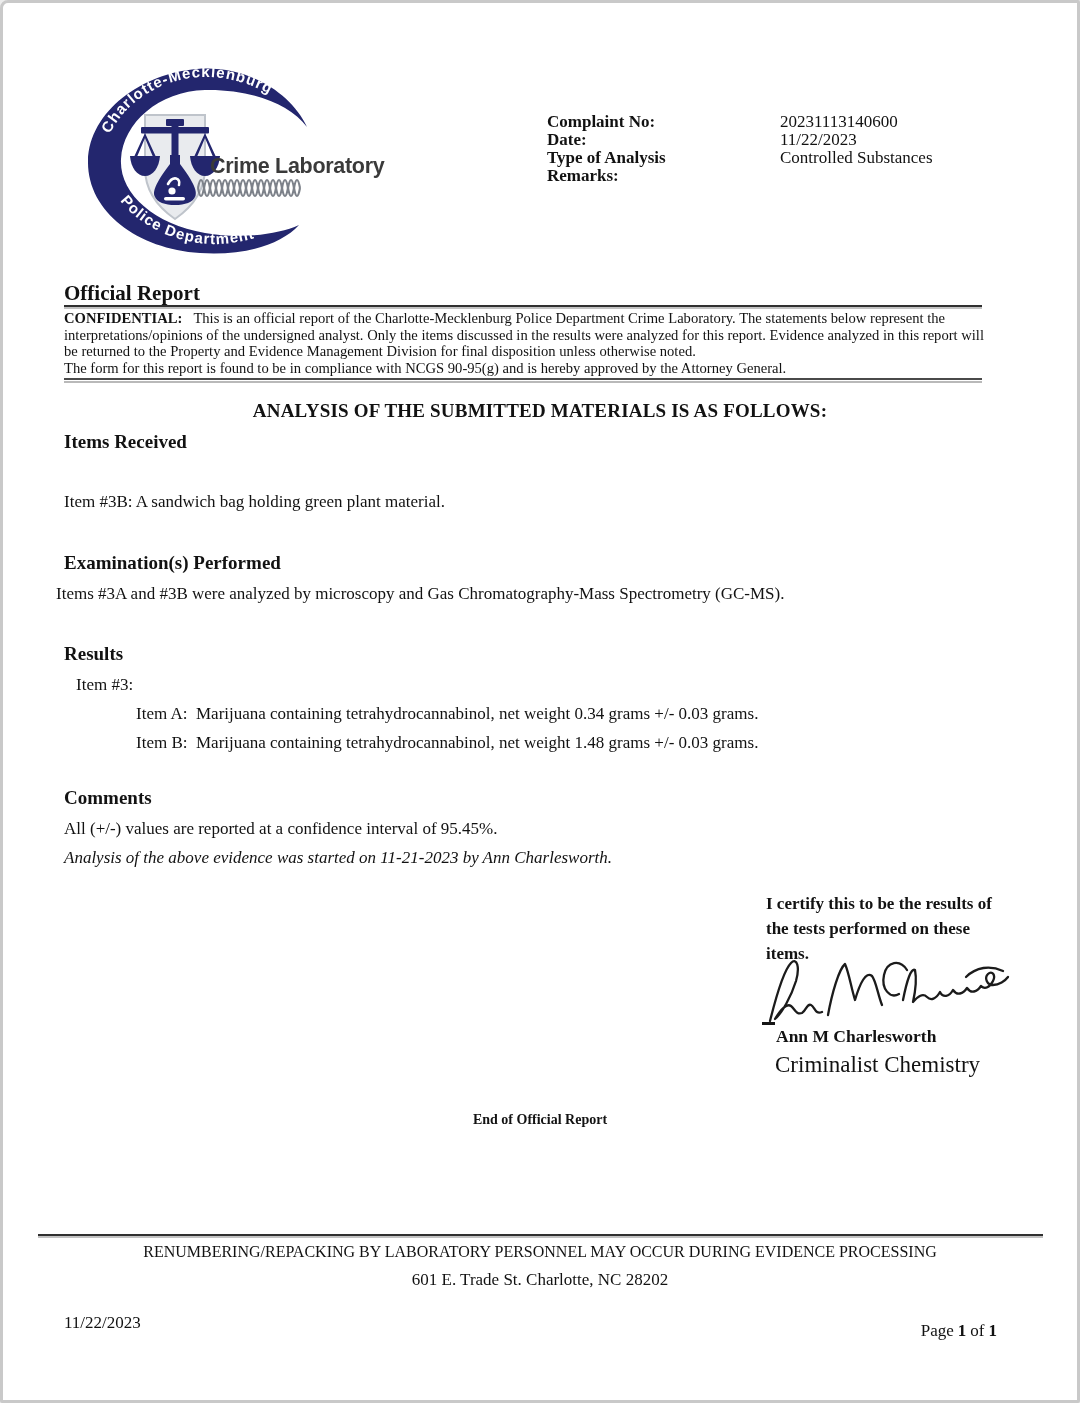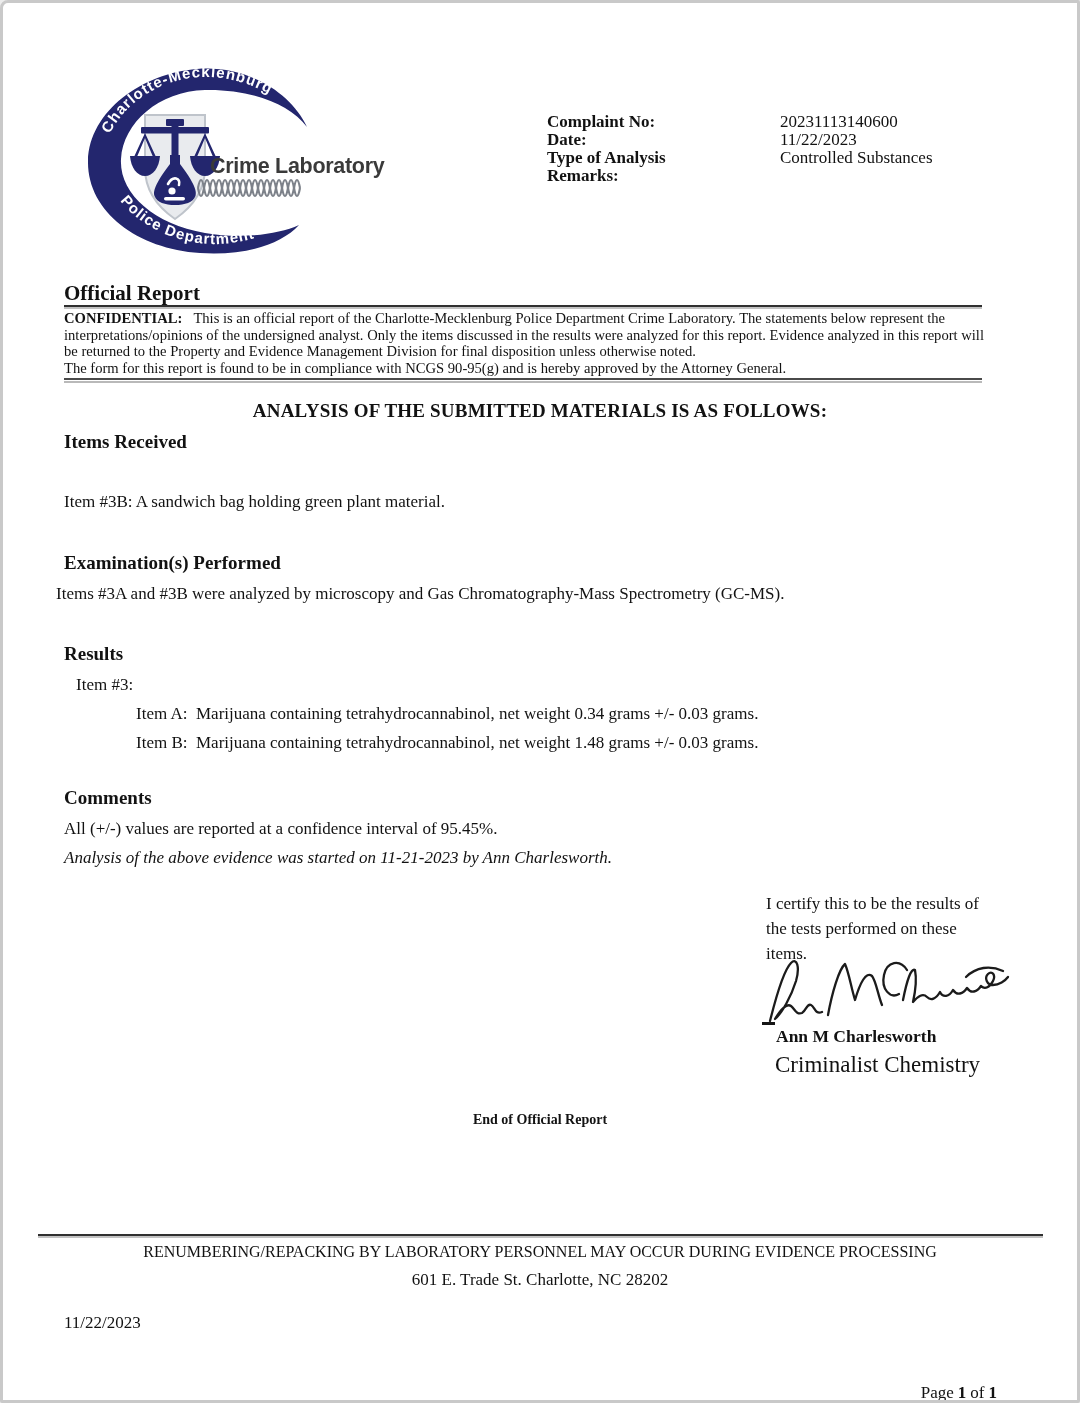--- a/index.html
+++ b/index.html
@@ -28,31 +28,31 @@
   .confidential p { margin:0; }
   .conf-label { font-weight:bold; margin-right:11px; }
 
   .analysis-heading { left:0; top:397px; width:100%; text-align:center; font-size:19px; font-weight:bold; letter-spacing:0.2px; }
 
   .sec-heading { font-size:19px; font-weight:bold; }
   .body-line { font-size:17px; }
   .result-item { white-space:pre-wrap; }
   .italic { font-style:italic; }
 
-  .certify { left:763px; top:888px; width:234px; font-size:17px; line-height:25px; }
+  .certify { left:763px; top:888px; width:234px; font-size:17px; line-height:25px;font-weight:bold; }
   .sig-dash { left:759px; top:1019px; width:13px; height:2.5px; background:#151515; }
   .signer-name { left:773px; top:1023px; font-size:17.5px; font-weight:bold; }
   .signer-title { left:772px; top:1049px; font-size:23px; }
 
   .end-report { left:0; top:1109px; width:100%; text-align:center; font-size:14px; font-weight:bold; }
 
   .footer-notice { left:0; top:1240px; width:100%; text-align:center; font-size:16px; }
   .footer-address { left:0; top:1267px; width:100%; text-align:center; font-size:17px; }
   .footer-date { left:61px; top:1310px; font-size:17px; }
-  .footer-page { right:80px; top:1380px; font-size:17px; }
+  .footer-page { right:80px; top:1318px; font-size:17px; }
   .footer-page .num { font-weight:bold; }
   .footer-page span { margin-right:4px; }
   .footer-page span:last-child { margin-right:0; }
 </style>
 </head>
 <body>
 
 <div class="page">
 
   <svg class="abs" style="left:82px; top:60px;" width="300" height="200" viewBox="0 0 300 200">

